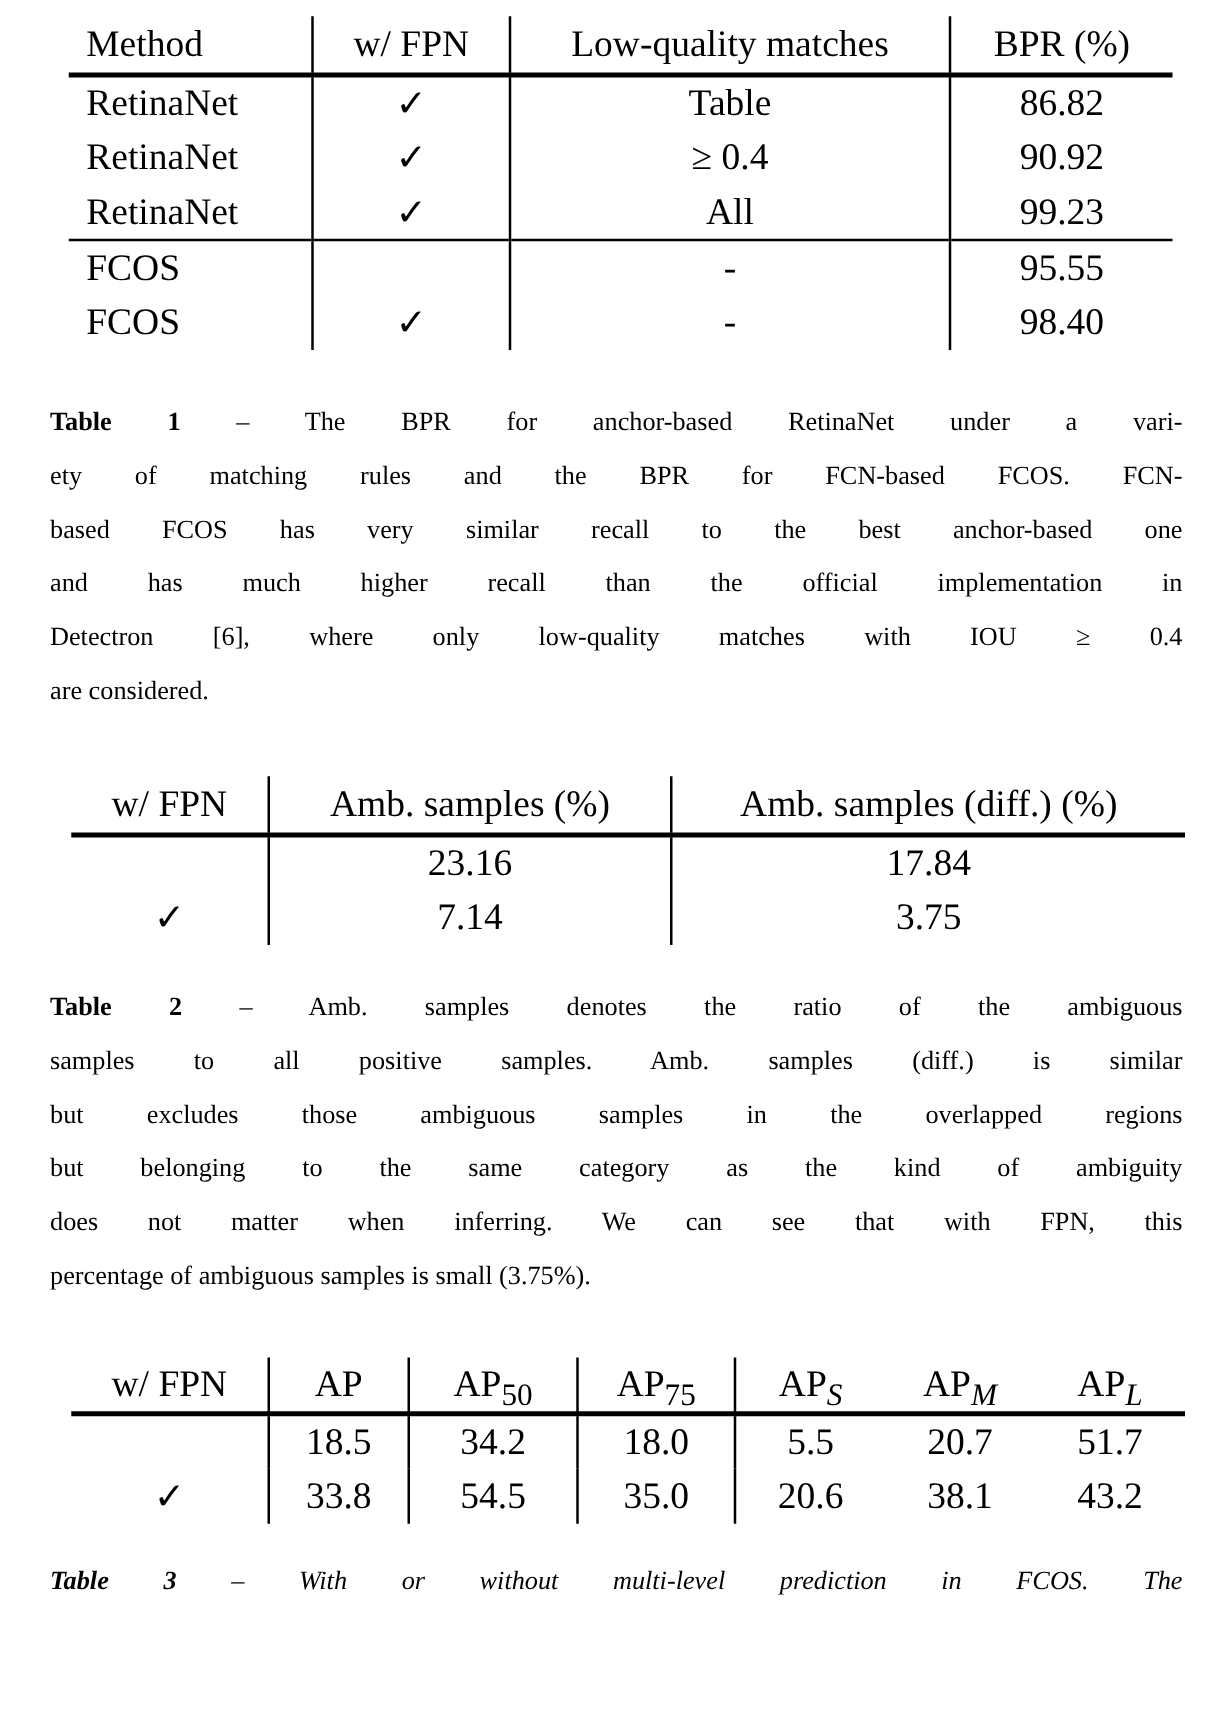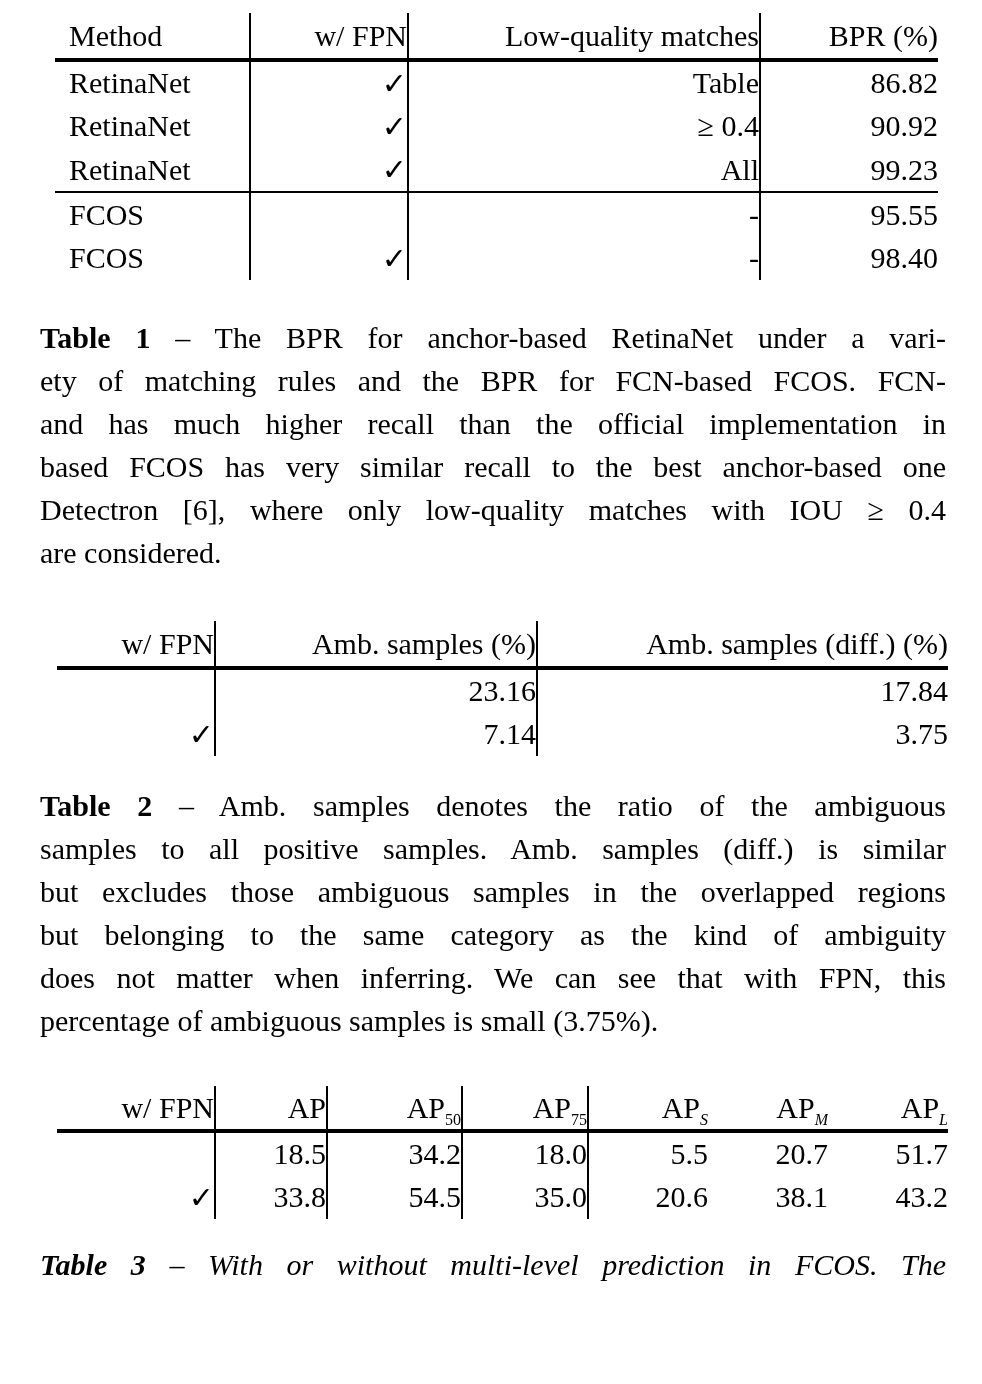--- a/index.html
+++ b/index.html
@@ -16,48 +16,48 @@
 
   
   table.tbl {
     border-collapse: collapse;
     table-layout: fixed;
     font-size: 30px;
     color: #000;
   }
   .tbl th, .tbl td {
     font-weight: normal;
-    text-align: right;
+    text-align: center;
     vertical-align: middle;
     padding: 0;
     overflow: hidden;
     white-space: nowrap;
   }
   .tbl thead tr { height: 47px; }
   .tbl thead { border-bottom: 4px solid #000; }
   .tbl tbody tr { height: 44px; }
   .tbl .vl { border-left: 2px solid #000; }
   .tbl tr.mid td { border-top: 2px solid #000; }
   .bold { font-weight: bold; }
 
   #table1 { margin: 13px 0 0 55px; width: 883px; }
   #table1 .c0 { text-align: left; padding-left: 14px; }
 
   #table2 { margin: 47px 0 0 57px; width: 891px; }
 
   #table3 { margin: 44px 0 0 57px; width: 891px; }
   #table3 thead tr { height: 45px; }
-  #table3 sub { font-size: 16px; line-height: 0; }
+  #table3 sub { font-size: 25px; line-height: 0; }
   #table3 sub.it { font-style: italic; }
 
   
   .caption {
     width: 906px;
     margin-left: 40px;
-    font-size: 30px;
+    font-size: 21px;
     line-height: 43px;
     color: #000;
   }
   .cap1 { margin-top: 36px; }
   .cap2 { margin-top: 28px; }
   .cap3 { margin-top: 24px; font-style: italic; }
   .cl { text-align: justify; }
   .cl.j { text-align-last: justify; }
   .cap-label { font-weight: bold; }
 </style>
@@ -111,22 +111,22 @@
         <td class="vl">✓</td>
         <td class="vl">-</td>
         <td class="vl">98.40</td>
       </tr>
     </tbody>
   </table>
 
   <div class="caption cap1">
     <div class="cl j"><span class="cap-label">Table 1</span> <span>– The BPR for anchor-based RetinaNet under a vari-</span></div>
     <div class="cl j">ety of matching rules and the BPR for FCN-based FCOS. FCN-</div>
+    <div class="cl j">based FCOS has very similar recall to the best anchor-based one</div>
     <div class="cl j">and has much higher recall than the official implementation in</div>
-    <div class="cl j">based FCOS has very similar recall to the best anchor-based one</div>
     <div class="cl j">Detectron [6], where only low-quality matches with IOU ≥ 0.4</div>
     <div class="cl">are considered.</div>
   </div>
 
   <table class="tbl" id="table2">
     <colgroup>
       <col style="width:158px">
         <col style="width:322px">
         <col style="width:411px">
     </colgroup>

